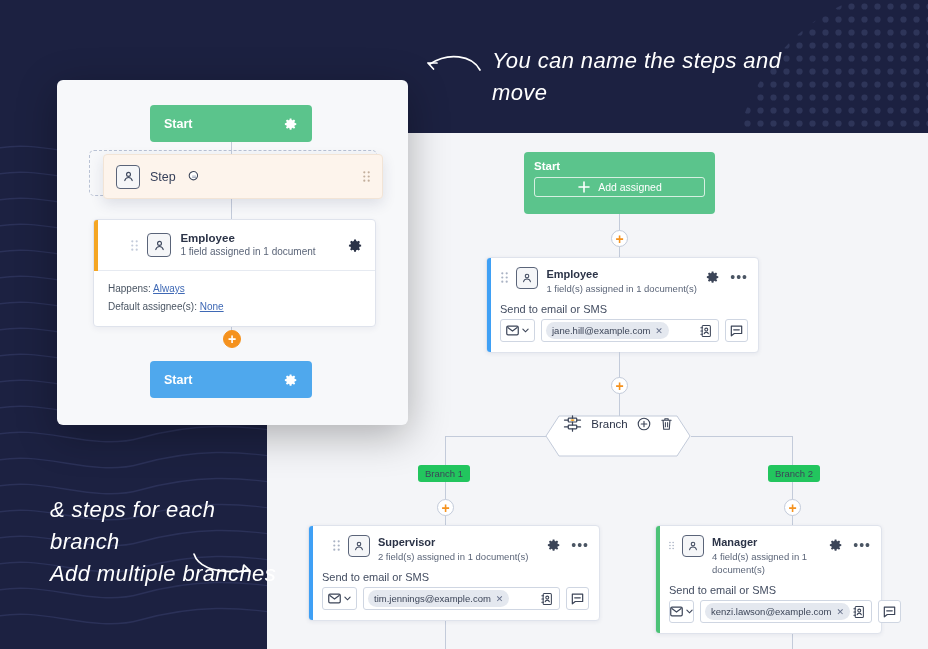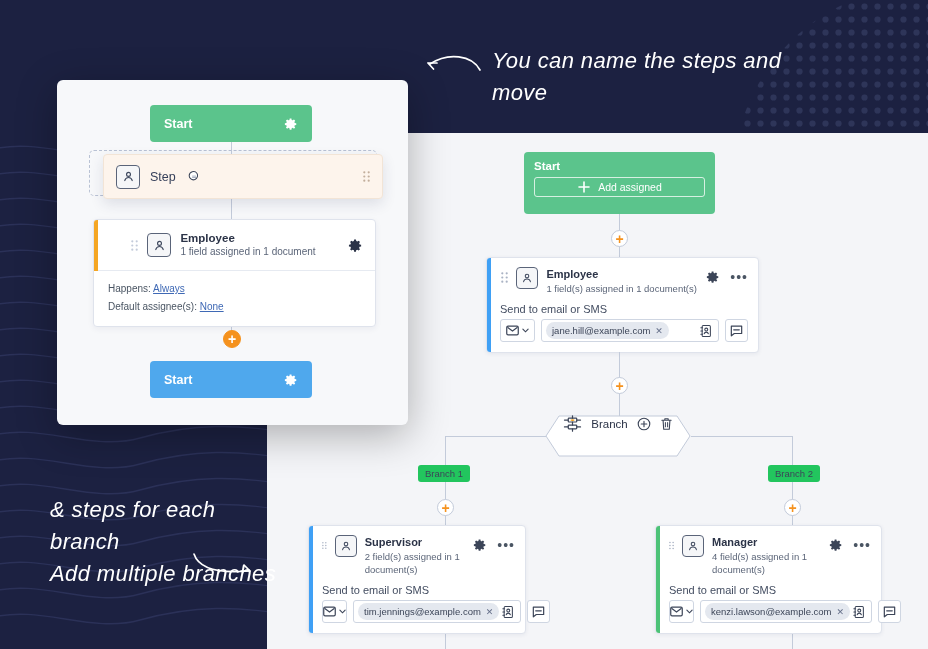--- a/index.html
+++ b/index.html
@@ -297,21 +297,21 @@
   <div class="hline" style="left:424px; top:303px; width:101px;"></div>
   <div class="connector" style="left:178px; top:303px; height:349px;"></div>
   <div class="connector" style="left:525px; top:303px; height:349px;"></div>
 
   <div class="branch-pill" style="left:151px; top:332px;">Branch 1</div>
   <div class="branch-pill" style="left:501px; top:332px;">Branch 2</div>
 
   <div class="plus-circle" style="left:170px; top:366px;">+</div>
   <div class="plus-circle" style="left:517px; top:366px;">+</div>
 
-  <div class="node-card" style="left:41px; top:392px; width:218px;">
+  <div class="node-card" style="left:41px; top:392px; width:292px;">
     <div class="lbar" style="background:#3fa0f5"></div>
     <div class="node-head">
       <svg class="dots-handle" style="margin-top:5px" viewBox="0 0 7 11">
           <g fill="#aab3c4">
             <circle cx="1.3" cy="1.3" r="1.1"></circle>
             <circle cx="5.7" cy="1.3" r="1.1"></circle>
             <circle cx="1.3" cy="5.5" r="1.1"></circle>
             <circle cx="5.7" cy="5.5" r="1.1"></circle>
             <circle cx="1.3" cy="9.7" r="1.1"></circle>
             <circle cx="5.7" cy="9.7" r="1.1"></circle>

